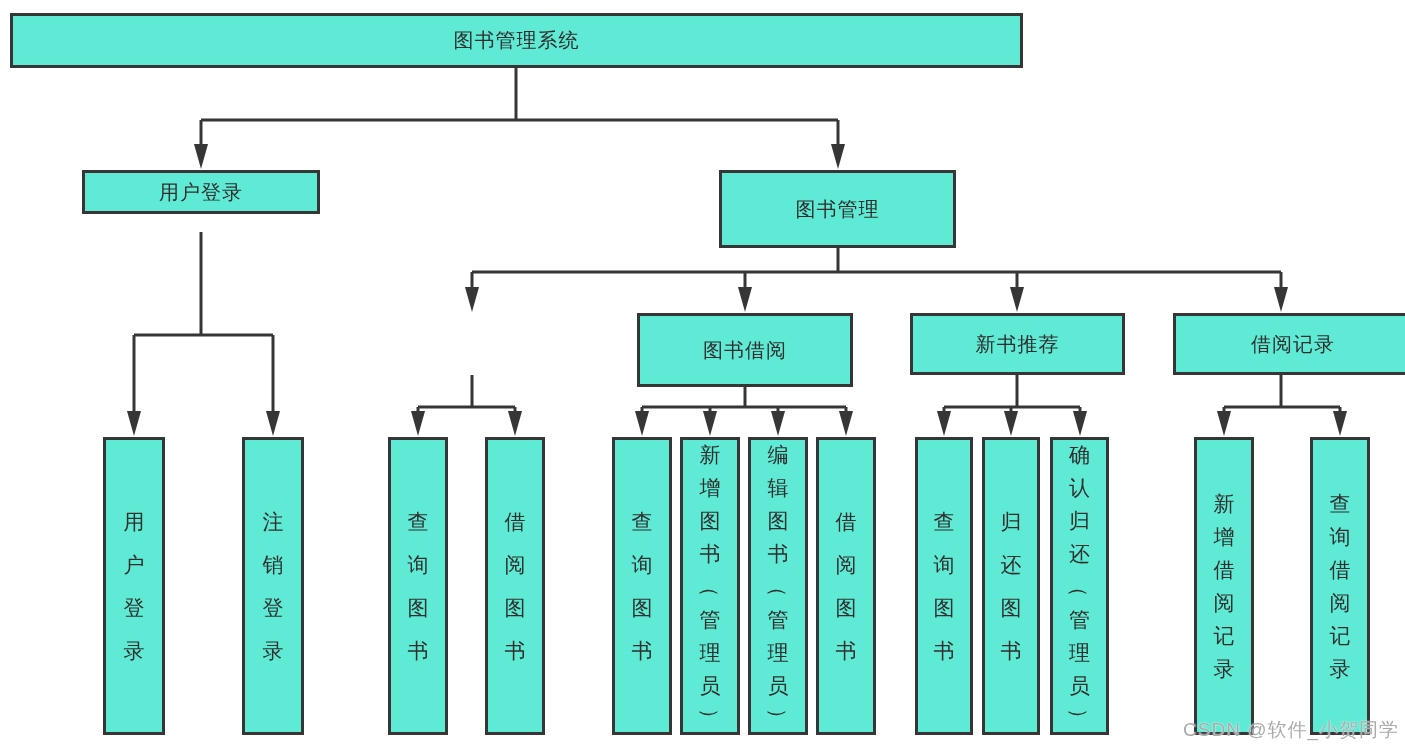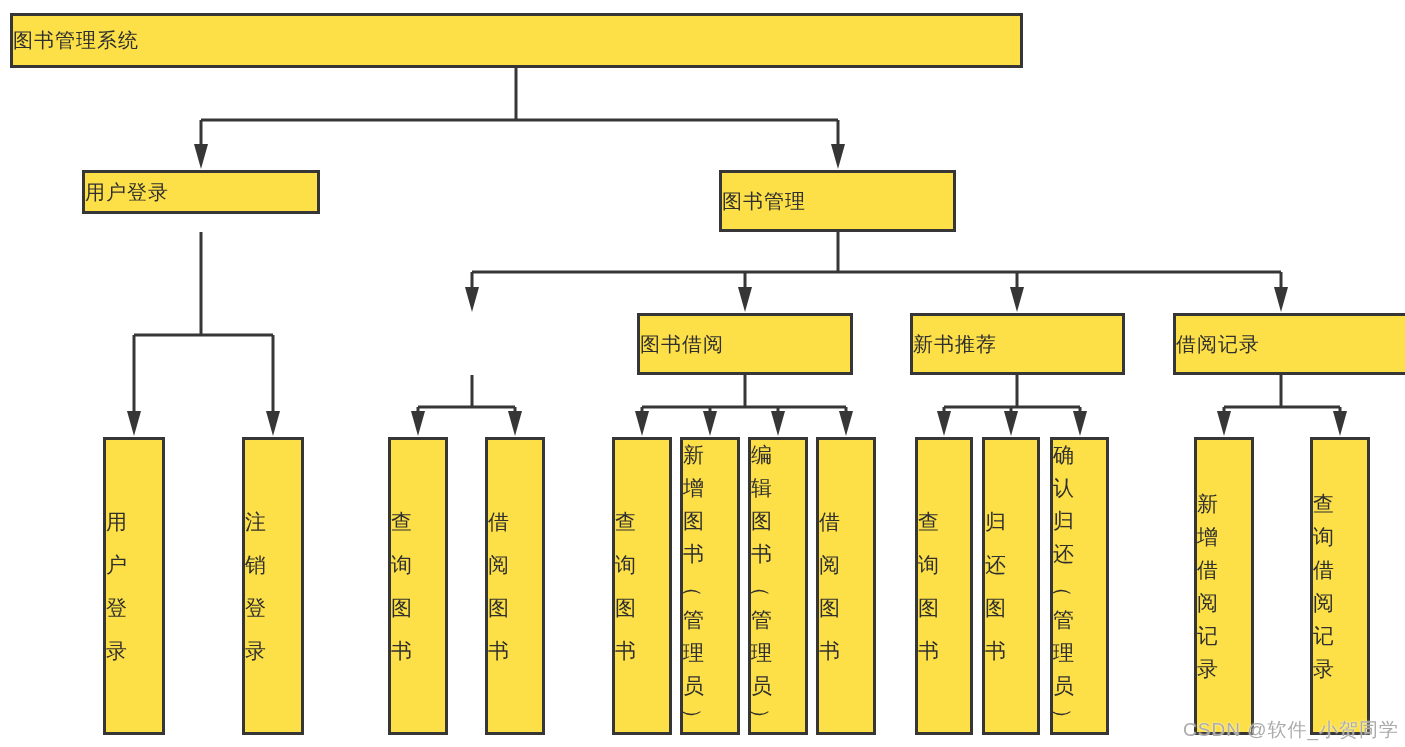--- a/index.html
+++ b/index.html
@@ -16,23 +16,24 @@
     font-family:"Liberation Sans","DejaVu Sans",sans-serif;
     overflow:hidden;
   }
   #wires{position:absolute;left:0;top:0;width:1405px;height:747px;}
   .cline{stroke:var(--line);stroke-width:3;fill:none;}
   .ahead{fill:var(--line);stroke:none;}
   .node{
     position:absolute;
     box-sizing:border-box;
     border:3px solid var(--line);
-    background:#fde047;
+    background:#5eead4;
     display:flex;
     align-items:center;
+    justify-content:center;
     color:var(--text);
   }
   .hlabel{
     font-size:20px;
     letter-spacing:1px;
     white-space:nowrap;
   }
   .vtext{
     display:flex;
     flex-direction:column;
@@ -126,25 +127,25 @@
     <polygon class="ahead" points="1333,411 1347,411 1340,436"></polygon>
   </svg>
 
   <div class="node" style="left:10px;top:13px;width:1013px;height:55px">
     <span class="hlabel">图书管理系统</span>
   </div>
 
   <div class="node" style="left:82px;top:170px;width:238px;height:44px">
     <span class="hlabel">用户登录</span>
   </div>
-  <div class="node" style="left:719px;top:170px;width:237px;height:62px">
+  <div class="node" style="left:719px;top:170px;width:237px;height:78px">
     <span class="hlabel">图书管理</span>
   </div>
 
-  <div class="node" style="left:637px;top:313px;width:216px;height:62px">
+  <div class="node" style="left:637px;top:313px;width:216px;height:74px">
     <span class="hlabel">图书借阅</span>
   </div>
   <div class="node" style="left:910px;top:313px;width:215px;height:62px">
     <span class="hlabel">新书推荐</span>
   </div>
   <div class="node" style="left:1173px;top:313px;width:240px;height:62px">
     <span class="hlabel">借阅记录</span>
   </div>
 
   <div class="node" style="left:103px;top:437px;width:62px;height:298px">

